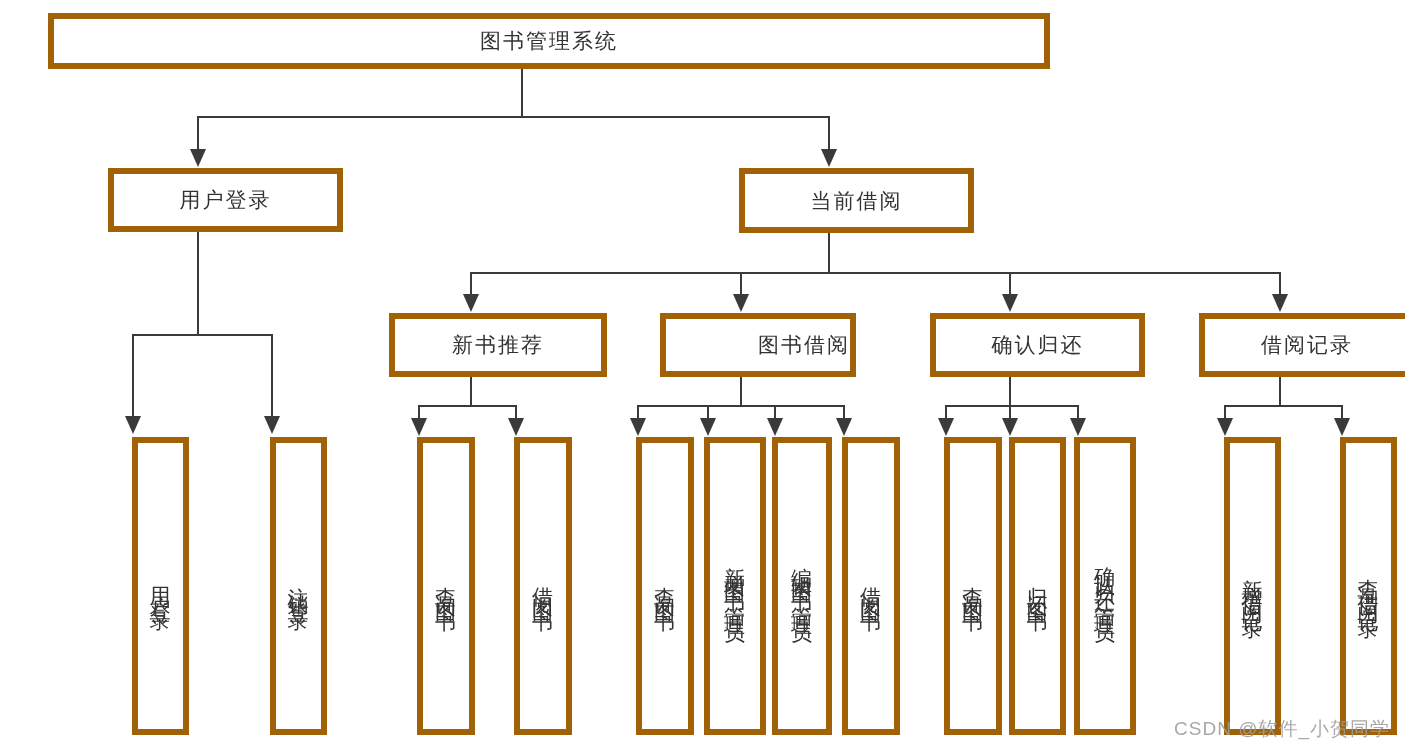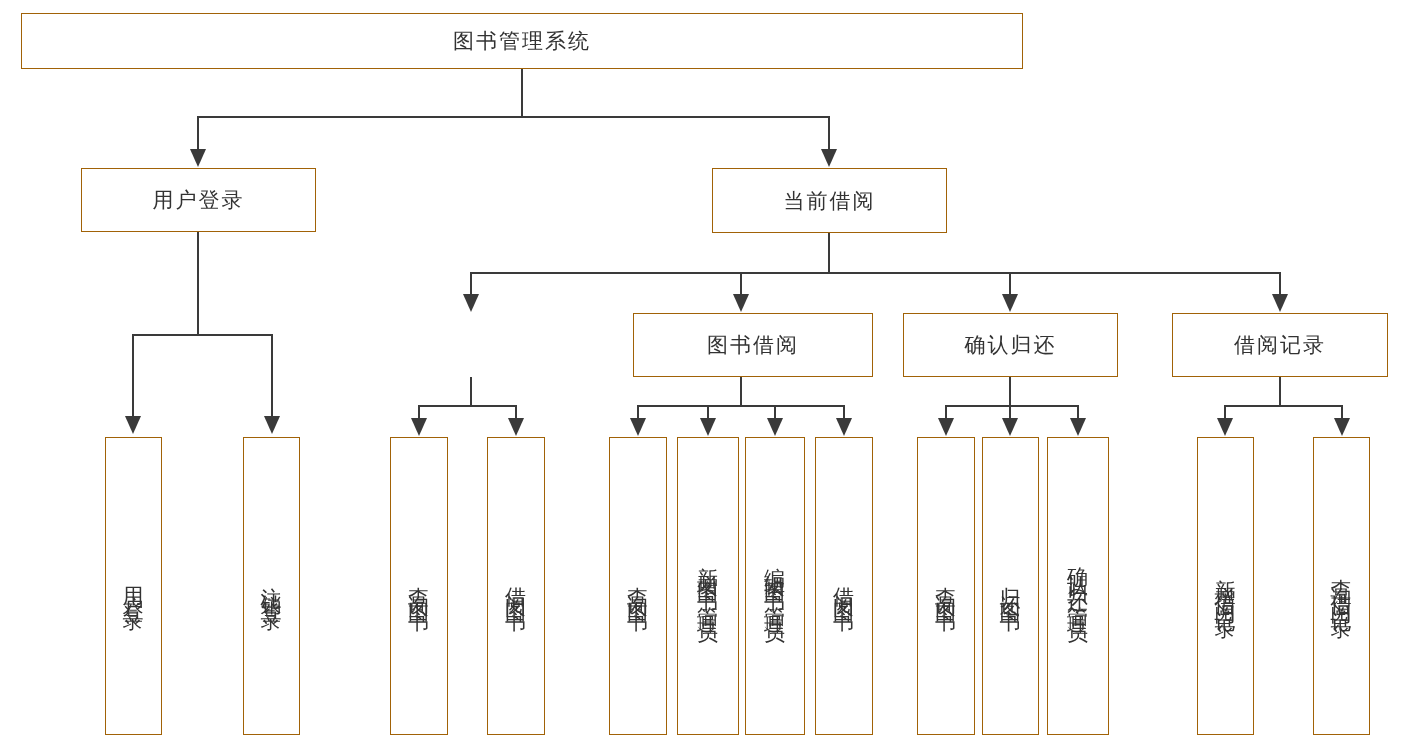--- a/index.html
+++ b/index.html
@@ -6,25 +6,26 @@
   .canvas {
     position:relative;
     width:1405px; height:747px;
     background:#ffffff;
     font-family:"Liberation Sans", sans-serif;
     overflow:hidden;
   }
   .node {
     position:absolute;
     box-sizing:border-box;
-    border:1px solid #a16207;
+    border:6px solid #a16207;
     background:#ffffff;
     display:flex;
     align-items:center;
     justify-content:center;
+    margin-left:27px;
   }
   .h-label {
     font-size:21px;
     color:#333333;
     letter-spacing:2px;
     white-space:nowrap;
   }
   .v-label {
     writing-mode:vertical-rl;
     text-orientation:mixed;
@@ -60,21 +61,24 @@
     <span class="h-label">图书管理系统</span>
   </div>
 
   <div class="node" style="left:81px; top:168px; width:235px; height:64px;">
     <span class="h-label">用户登录</span>
   </div>
   <div class="node" style="left:712px; top:168px; width:235px; height:65px;">
     <span class="h-label">当前借阅</span>
   </div>
 
-  <div class="node" style="left:633px; top:313px; width:240px; height:64px;">
+  <div class="node" style="left:362px; top:313px; width:218px; height:64px;">
+    <span class="h-label">新书推荐</span>
+  </div>
+  <div class="node" style="left:633px; top:313px; width:196px; height:64px;justify-content:flex-end;">
     <span class="h-label">图书借阅</span>
   </div>
   <div class="node" style="left:903px; top:313px; width:215px; height:64px;">
     <span class="h-label">确认归还</span>
   </div>
   <div class="node" style="left:1172px; top:313px; width:216px; height:64px;">
     <span class="h-label">借阅记录</span>
   </div>
 
   <div class="node" style="left:105px; top:437px; width:57px; height:298px;">
@@ -173,14 +177,15 @@
   <div class="arrow" style="left:1002px; top:418px;"></div>
   <div class="arrow" style="left:1070px; top:418px;"></div>
 
   <div class="line" style="left:1279px; top:377px; width:2px; height:30px;"></div>
   <div class="line" style="left:1224px; top:405px; width:119px; height:2px;"></div>
   <div class="line" style="left:1224px; top:406px; width:2px; height:13px;"></div>
   <div class="line" style="left:1341px; top:406px; width:2px; height:13px;"></div>
   <div class="arrow" style="left:1217px; top:418px;"></div>
   <div class="arrow" style="left:1334px; top:418px;"></div>
 
+  <div class="watermark">CSDN @软件_小贺同学</div>
 
 </div>
 
 </body></html>

